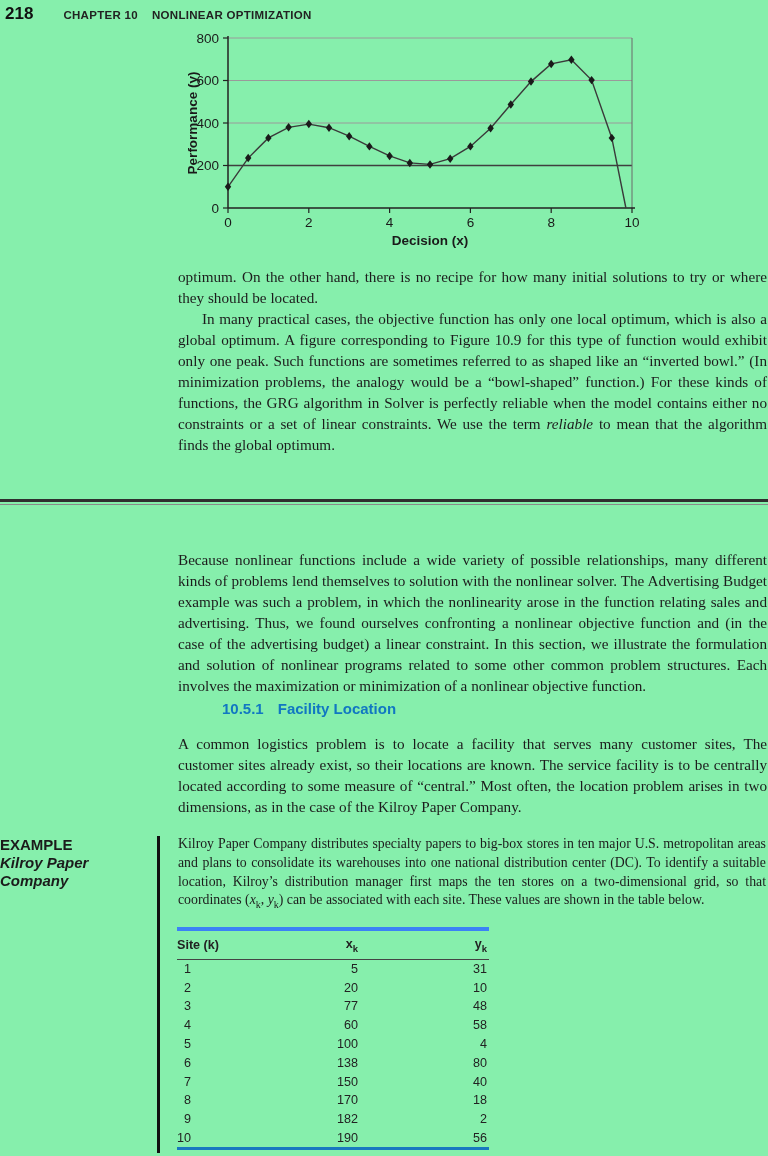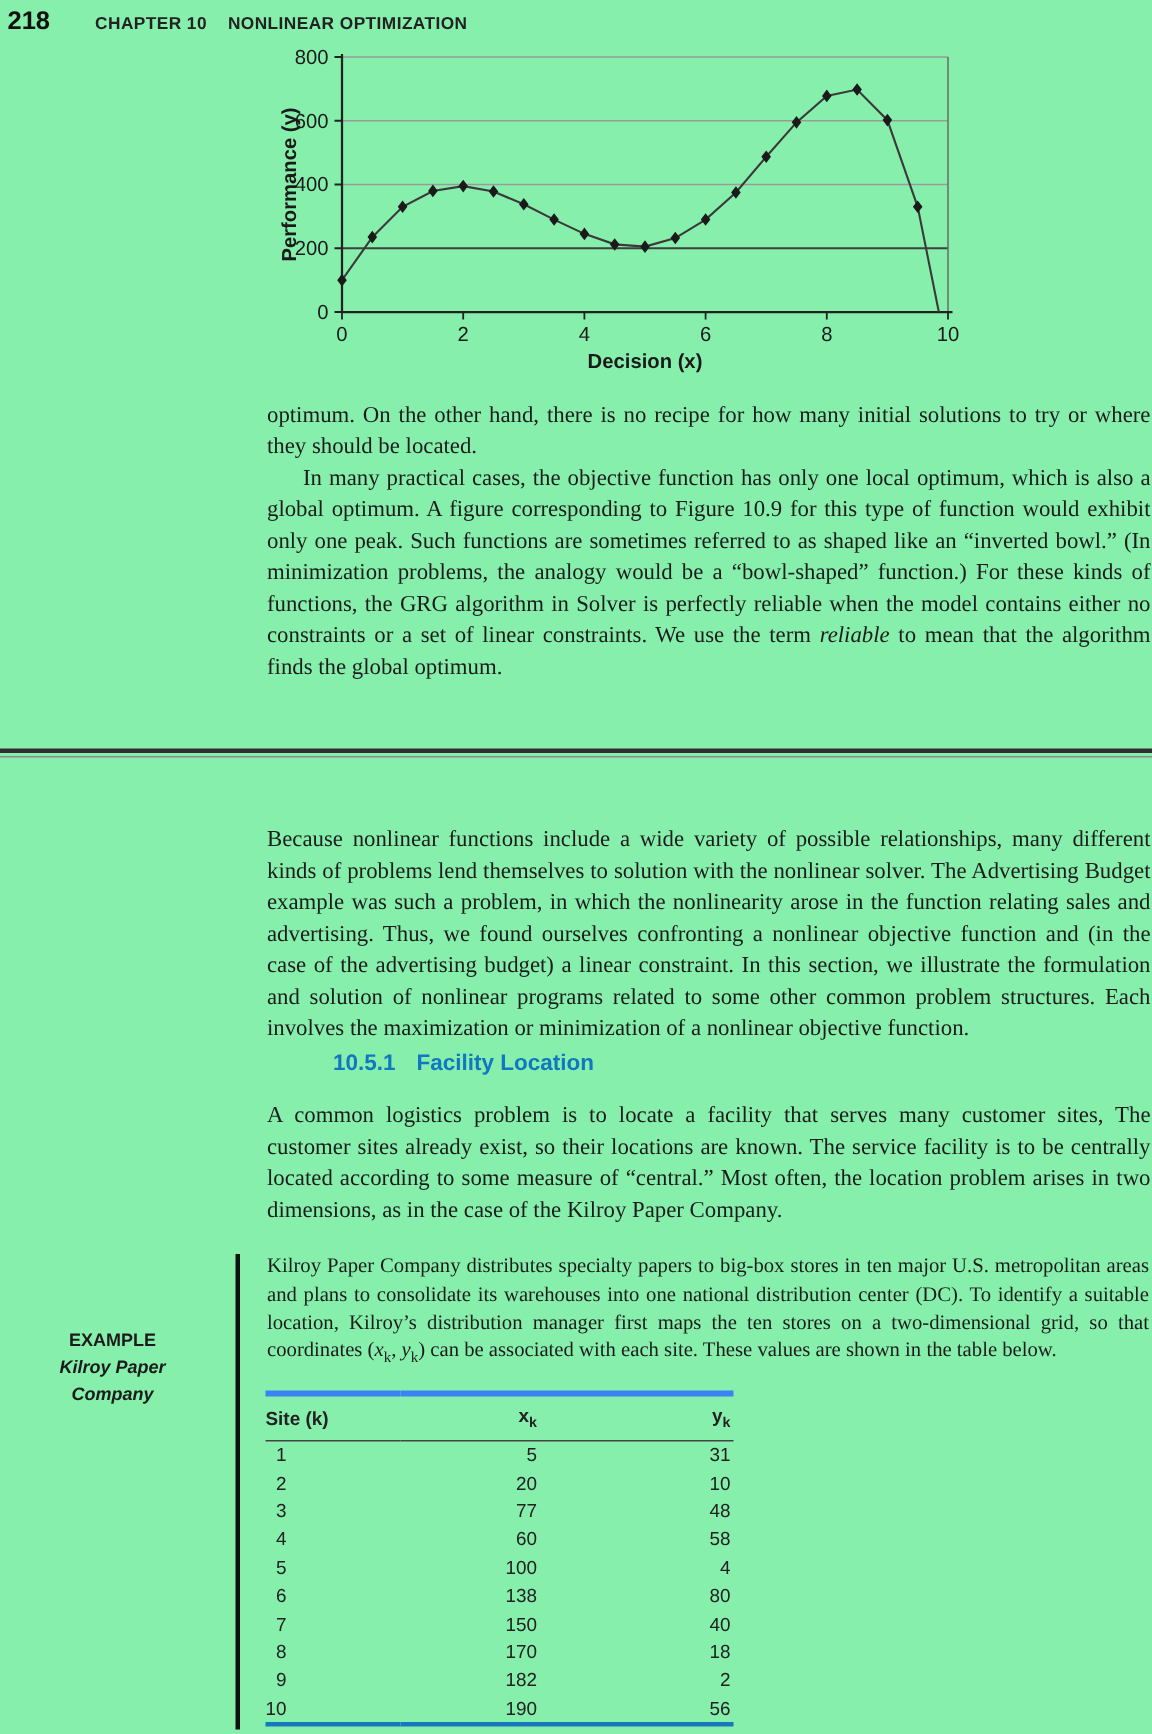--- a/index.html
+++ b/index.html
@@ -39,23 +39,23 @@
           font-size: 17px; color: #1177c2; letter-spacing: .2px; }
   .sect .num { margin-right: 18px; }
   .double-rule { position: absolute; left: 0px; top: 499px; width: 768px; height: 6px;
                  border-top: 3px solid #2f2f2f; border-bottom: 1px solid #8a8a8a; }
   
   .subsect { position: absolute; left: 178px; top: 700px;
              font-family: "Liberation Sans", sans-serif; font-weight: bold;
              font-size: 15px; color: #1177c2; }
   .subsect .num { margin-right: 14px; margin-left: 44px; }
   
-  .ex-label { position: absolute; left: 0px; top: 884px; width: 150px; text-align: center;
+  .ex-label { position: absolute; left: 0px; top: 836px; width: 150px; text-align: left;
               font-family: "Liberation Sans", sans-serif; font-weight: bold;
-              font-size: 12px; line-height: 18px; color: #1b1b1b; }
+              font-size: 15px; line-height: 18px; color: #1b1b1b; }
   .ex-label .name { font-style: italic; }
   .ex-bar { position: absolute; left: 157px; top: 836px; width: 3px; height: 317px; background: #111; }
   .ex-body { position: absolute; left: 178px; top: 835px; width: 588px; text-align: justify;
              font-size: 13.8px; line-height: 18.8px; color: #1c1c1c; }
   .ex-body i sub, .ex-body sub { font-size: 10px; }
   
   .dtable { position: absolute; left: 177px; top: 927px; width: 312px;
             font-family: "Liberation Sans", sans-serif; font-size: 12.6px; color: #222; }
   .dtable table { width: 100%; border-collapse: collapse;
                   border-top: 4px solid #3b82f6; border-bottom: 3px solid #1878bf; }

